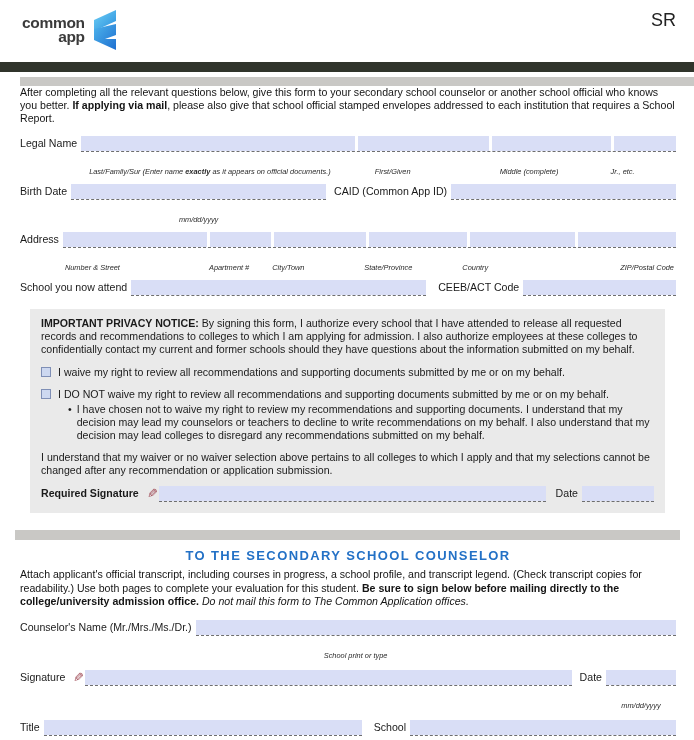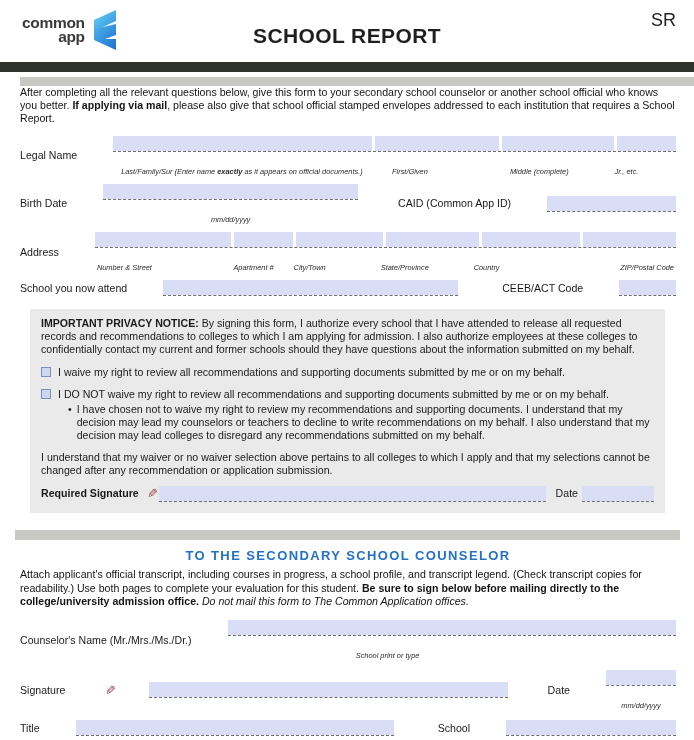--- a/index.html
+++ b/index.html
@@ -17,21 +17,21 @@
   .badge { position: absolute; right: 18px; top: 10px; font-size: 18px; color: #222; margin-left: 24px; }
   .bar-dark { height: 10px; background: #30342b; }
   .bar-gray { height: 9px; background: #c9c8c5; margin: 5px 0 0 20px; }
   
   .sec { padding: 0 18px 0 20px; }
   h2.sec-h { text-align: center; color: #2371c6; font-size: 13px; font-weight: bold; letter-spacing: 1.4px; margin: 9px 0 5px; }
   .intro { font-size: 10.6px; line-height: 1.25; color: #141414; }
   .intro b { font-weight: bold; }
   .intro .bi { font-weight: normal; font-style: italic; }
   
-  .frow { display: flex; align-items: center; gap: 32px; }
+  .frow { display: flex; align-items: flex-start; }
   .lbl { font-size: 10.6px; line-height: 15px; white-space: nowrap; padding-right: 4px; }
   .lbl-b { font-weight: bold; }
   .grp { display: flex; flex-direction: column; min-width: 0; }
   .segs { display: flex; gap: 3px; border-bottom: 1px dashed #6e6e6e; }
   .field { background: #d9def6; height: 15px; }
   .subs { display: flex; font-size: 7.4px; font-style: italic; color: #2a2a2a; margin-top: 16px; line-height: 1.1; }
   .subs div { white-space: nowrap; overflow: visible; }
   .subs b { font-weight: bold; }
   .pen { display: inline-block; transform: scaleX(-1); color: #9d4551; font-size: 13px; line-height: 13px; padding: 1px 4px 0 1px; }
   
@@ -65,21 +65,20 @@
           </linearGradient>
           <linearGradient id="lgB" x1="0" y1="0" x2="1" y2="1">
             <stop offset="0" stop-color="#4db4ec"></stop>
               <stop offset="1" stop-color="#1f6fd0"></stop>
           </linearGradient>
         </defs>
         <path d="M28 1 L28 12 L6 22 L6 11 Z" fill="url(#lgA)"></path>
         <path d="M6 20 L28 15 L28 26 L17 30 L28 30 L28 41 L6 31 Z" fill="url(#lgB)"></path>
       </svg>
     </div>
-    <div class="title">SCHOOL REPORT</div>
     <div class="badge">SR</div>
   </div>
   <div class="bar-dark"></div>
   <div class="bar-gray"></div>
 
   <div class="sec">
     <p class="intro"><span>After completing all the relevant questions below, give this form to your secondary school counselor or another school official who knows you better. </span><b>If applying via mail</b><span>, please also give that school official stamped envelopes addressed to each institution that requires a School Report.</span></p>
 
     <div class="frow mt10">
       <span class="lbl">Legal Name</span>

